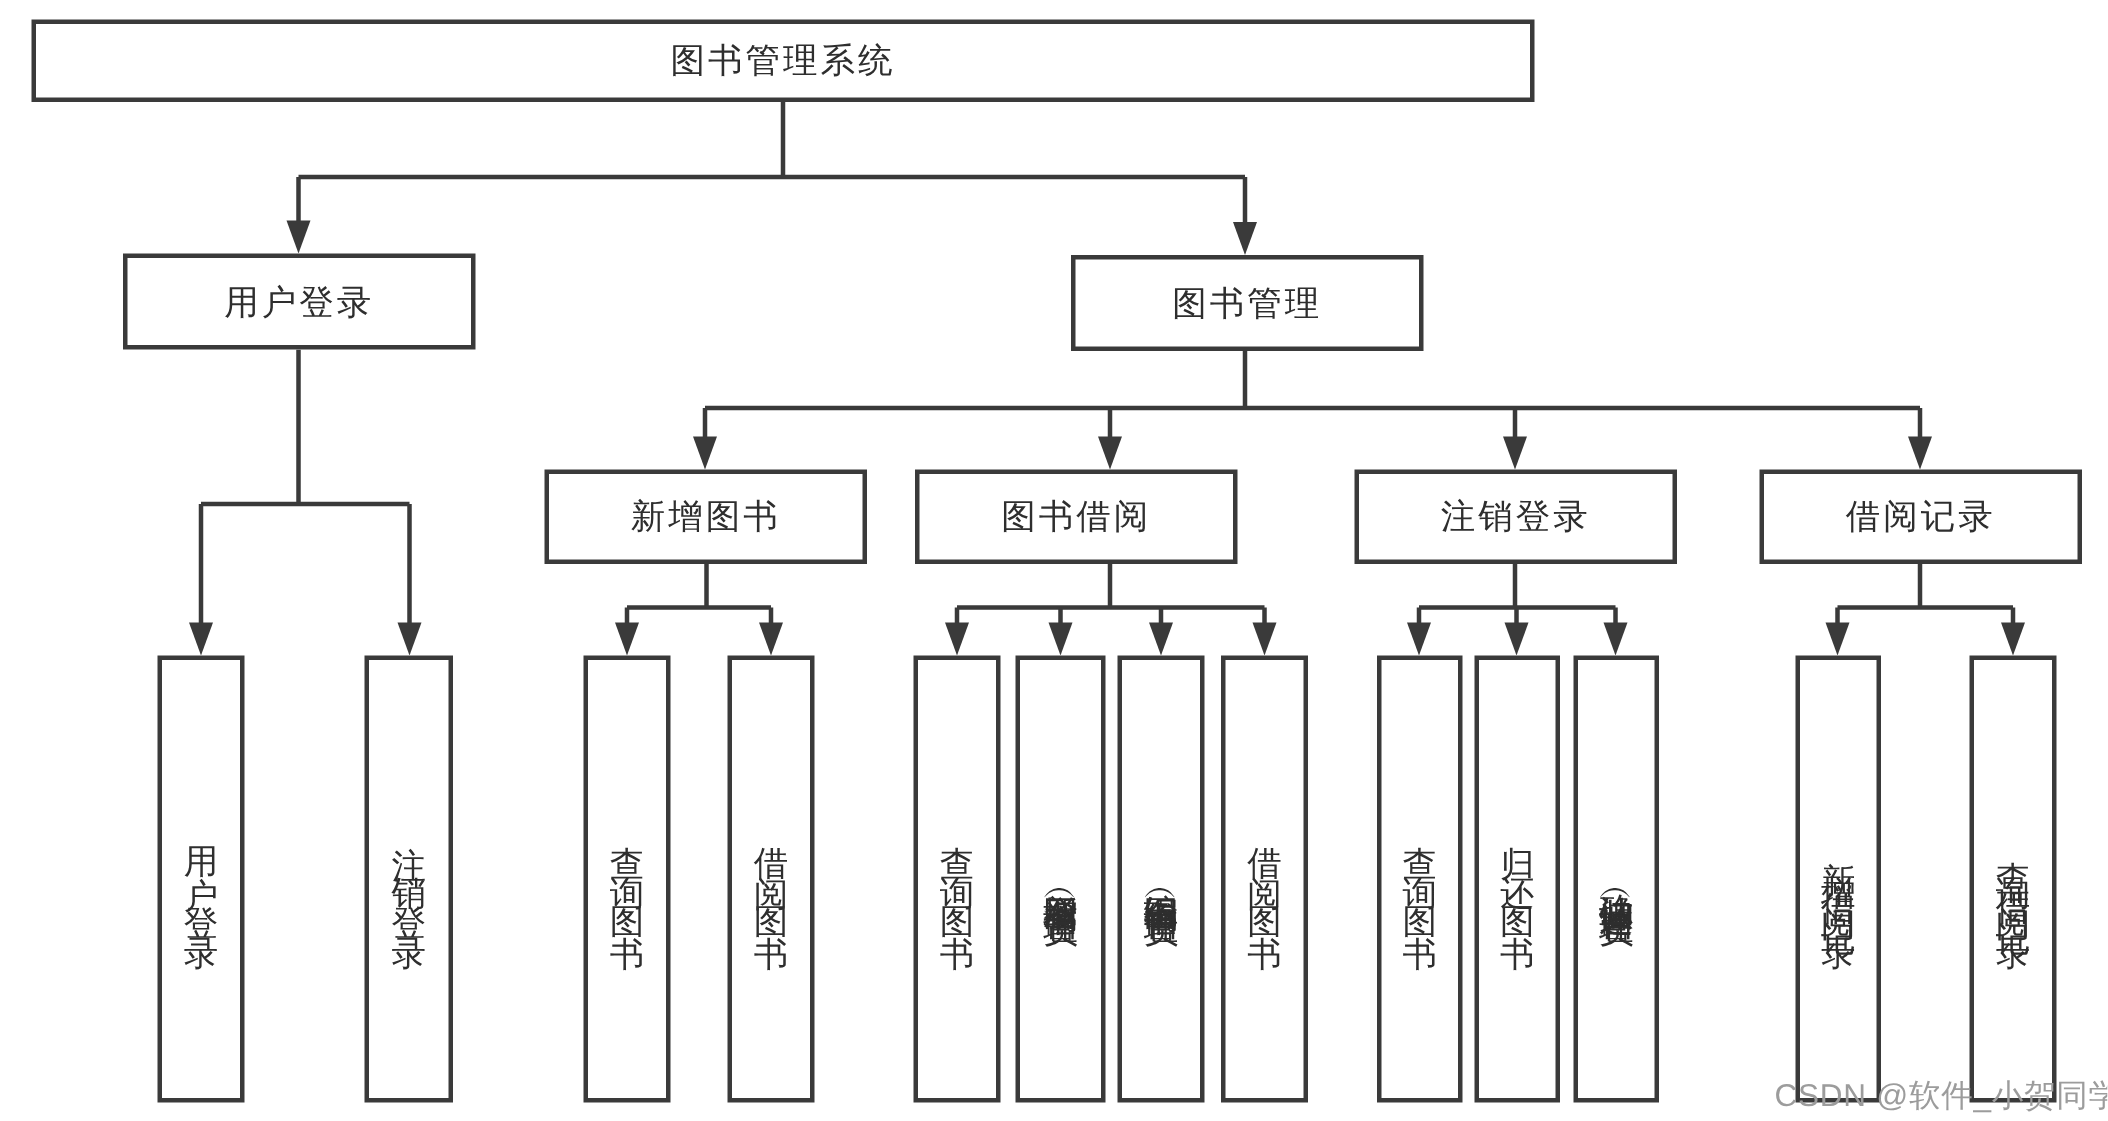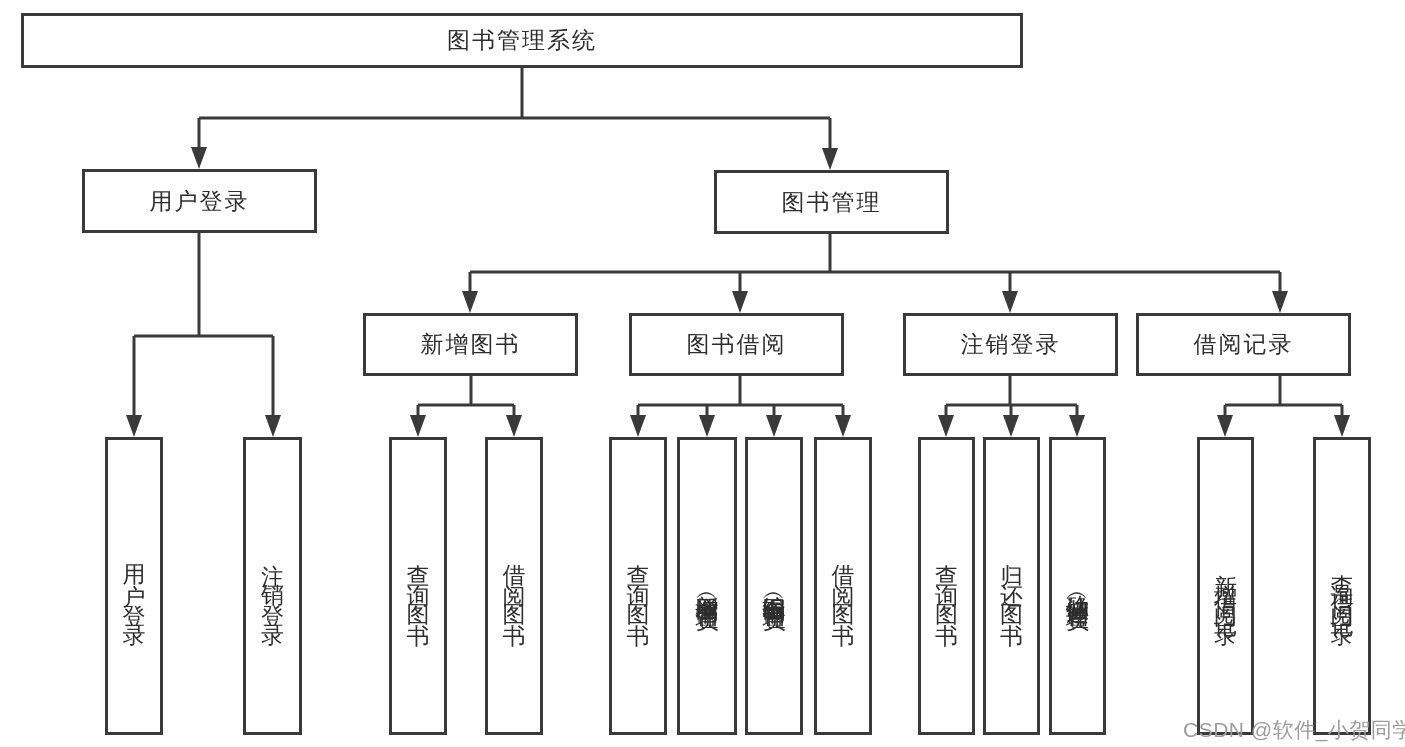--- a/index.html
+++ b/index.html
@@ -81,27 +81,27 @@
   <div class="node h" style="left:82px;top:169px;width:235px;height:64px">
     <span>用户登录</span>
   </div>
   <div class="node h" style="left:714px;top:170px;width:235px;height:64px">
     <span>图书管理</span>
   </div>
 
   <div class="node h" style="left:363px;top:313px;width:215px;height:63px">
     <span>新增图书</span>
   </div>
-  <div class="node h" style="left:629px;top:313px;width:215px;height:63px">
+  <div class="node h" style="left:610px;top:313px;width:215px;height:63px">
     <span>图书借阅</span>
   </div>
   <div class="node h" style="left:903px;top:313px;width:215px;height:63px">
     <span>注销登录</span>
   </div>
-  <div class="node h" style="left:1136px;top:313px;width:215px;height:63px">
+  <div class="node h" style="left:1173px;top:313px;width:215px;height:63px">
     <span>借阅记录</span>
   </div>
 
   <div class="node v v4" style="left:105px;top:437px;width:58px;height:298px">
     <span>用户登录</span>
   </div>
   <div class="node v v4" style="left:243px;top:437px;width:59px;height:298px">
     <span>注销登录</span>
   </div>
 

